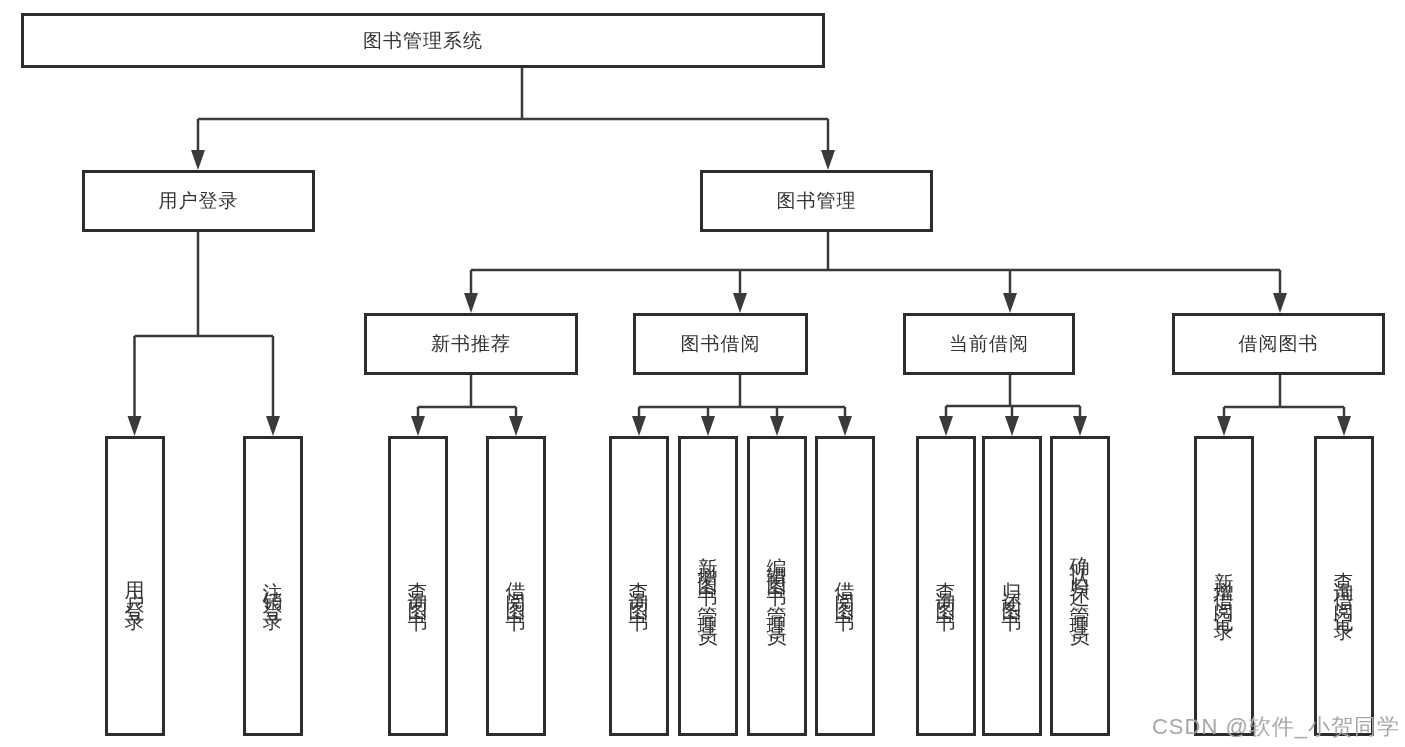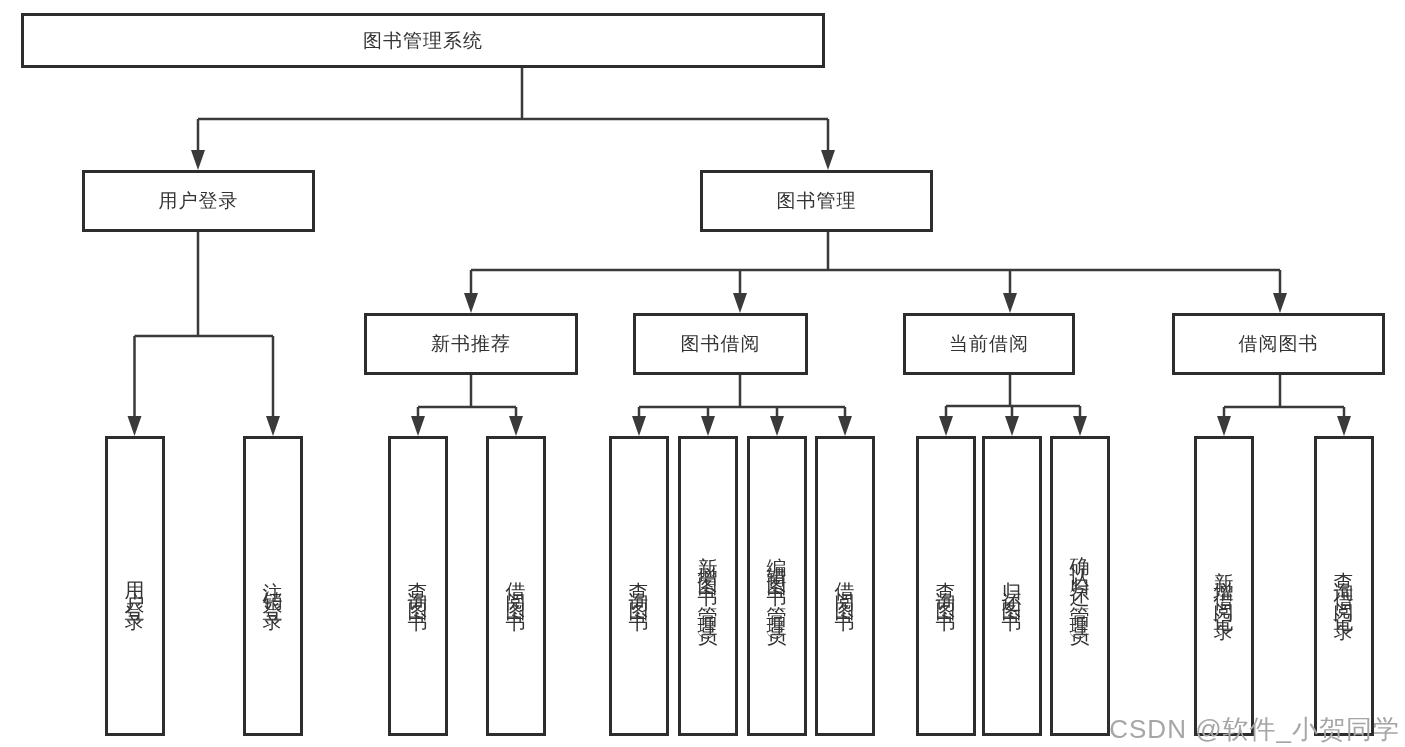--- a/index.html
+++ b/index.html
@@ -40,21 +40,21 @@
     color: #333333;
   }
   .root-box  { left: 21px;  top: 13px;  width: 804px; height: 55px; }
   .lvl2      { top: 170px; height: 62px; width: 233px; }
   .lvl3      { top: 313px; height: 62px; }
   .leaf      { top: 436px; height: 300px; width: 60px; }
   .watermark {
     position: absolute;
     top: 712px;
     right: 5px;
-    font-size: 26px;
+    font-size: 22px;
     color: #a6a6a6;
     letter-spacing: 1px;
     white-space: nowrap;
   }
 </style>
 </head>
 <body>
 
 <div id="canvas">
 

